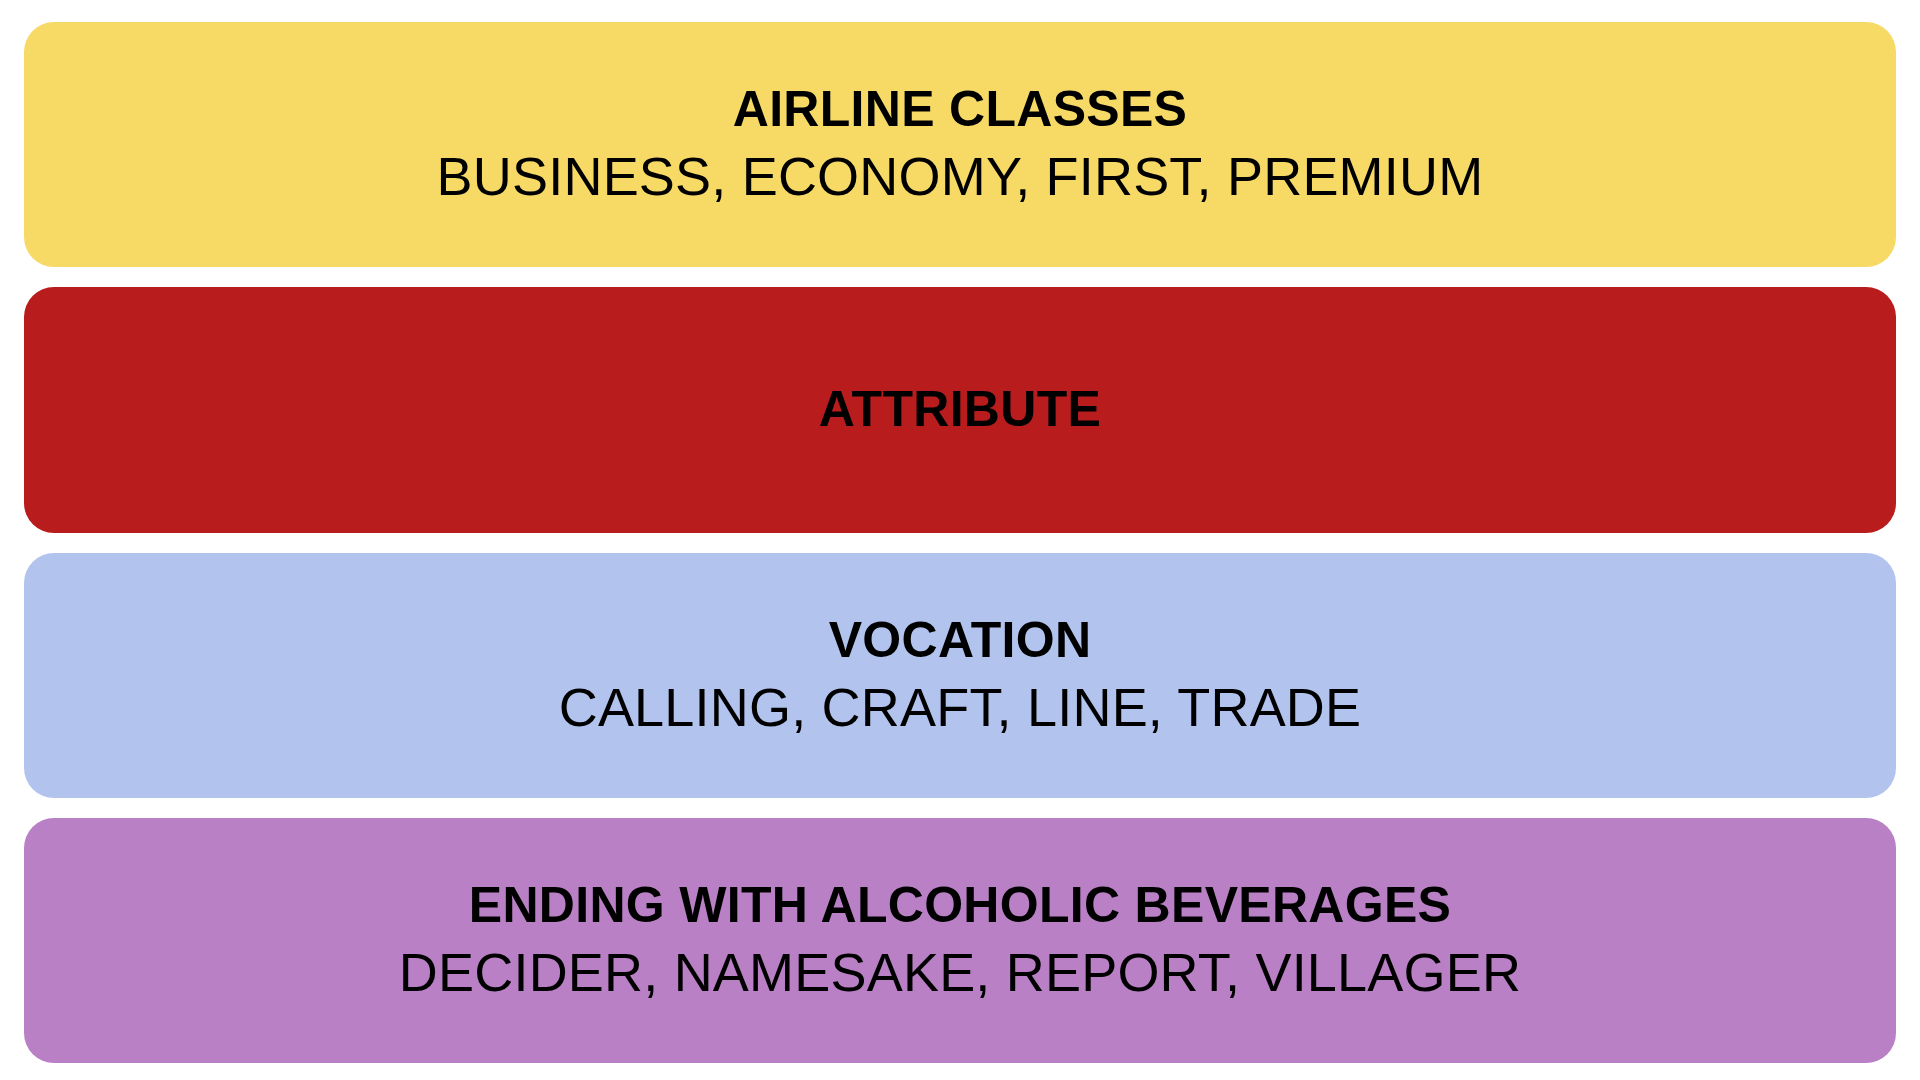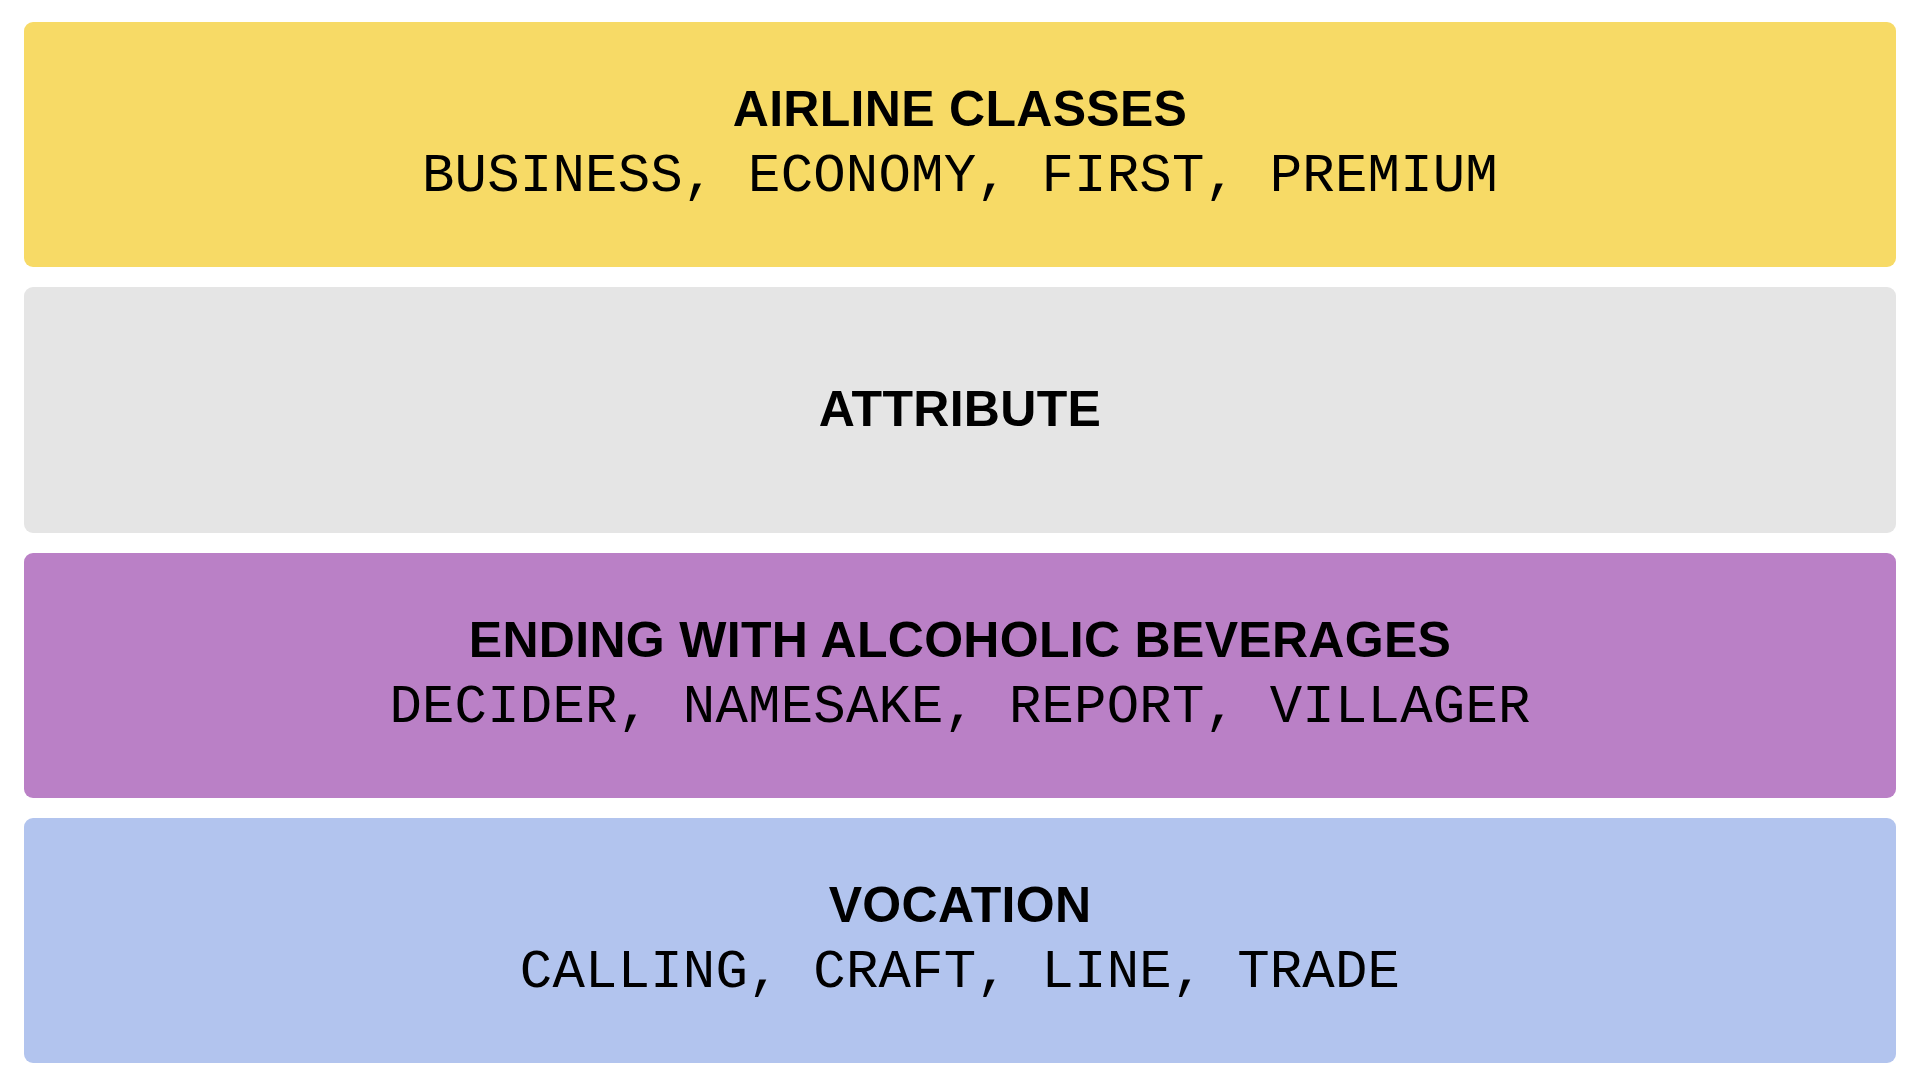--- a/index.html
+++ b/index.html
@@ -18,21 +18,21 @@
     height: 1080px;
     padding: 22px 24px 17px 24px;
     display: flex;
     flex-direction: column;
     justify-content: flex-start;
     gap: 20px;
   }
 
   .category-band {
     flex: 1 1 0;
-    border-radius: 9px;
+    border-radius: 30px;
     display: flex;
     flex-direction: column;
     align-items: center;
     justify-content: center;
     text-align: center;
     color: #000000;
     padding: 12px 24px;
     min-height: 0;
   }
 
@@ -46,40 +46,39 @@
   }
 
   .category-members {
     font-size: 54px;
     font-weight: normal;
     line-height: 1.14;
     letter-spacing: 0.2px;
     text-transform: uppercase;
     white-space: nowrap;
     margin-top: 8px;
-    font-family: Liberation Mono, monospace;
   }
 </style>
 </head>
 <body style="background: rgb(255, 255, 255);">
 
 <div class="board">
 
   <div class="category-band" id="band-0" style="background: rgb(247, 218, 102);">
     <div class="category-title">AIRLINE CLASSES</div>
     <div class="category-members">BUSINESS, ECONOMY, FIRST, PREMIUM</div>
   </div>
 
-  <div class="category-band" id="band-1" style="background: #e5e5e5;">
+  <div class="category-band" id="band-1" style="background: #b91c1c;">
     <div class="category-title">ATTRIBUTE</div>
+  </div>
+
+  <div class="category-band" id="band-2" style="background: rgb(178, 196, 238);">
+    <div class="category-title">VOCATION</div>
+    <div class="category-members">CALLING, CRAFT, LINE, TRADE</div>
   </div>
 
   <div class="category-band" id="band-3" style="background: rgb(186, 128, 198);">
     <div class="category-title">ENDING WITH ALCOHOLIC BEVERAGES</div>
     <div class="category-members">DECIDER, NAMESAKE, REPORT, VILLAGER</div>
   </div>
 
-  <div class="category-band" id="band-2" style="background: rgb(178, 196, 238);">
-    <div class="category-title">VOCATION</div>
-    <div class="category-members">CALLING, CRAFT, LINE, TRADE</div>
-  </div>
-
 </div>
 
 </body></html>

